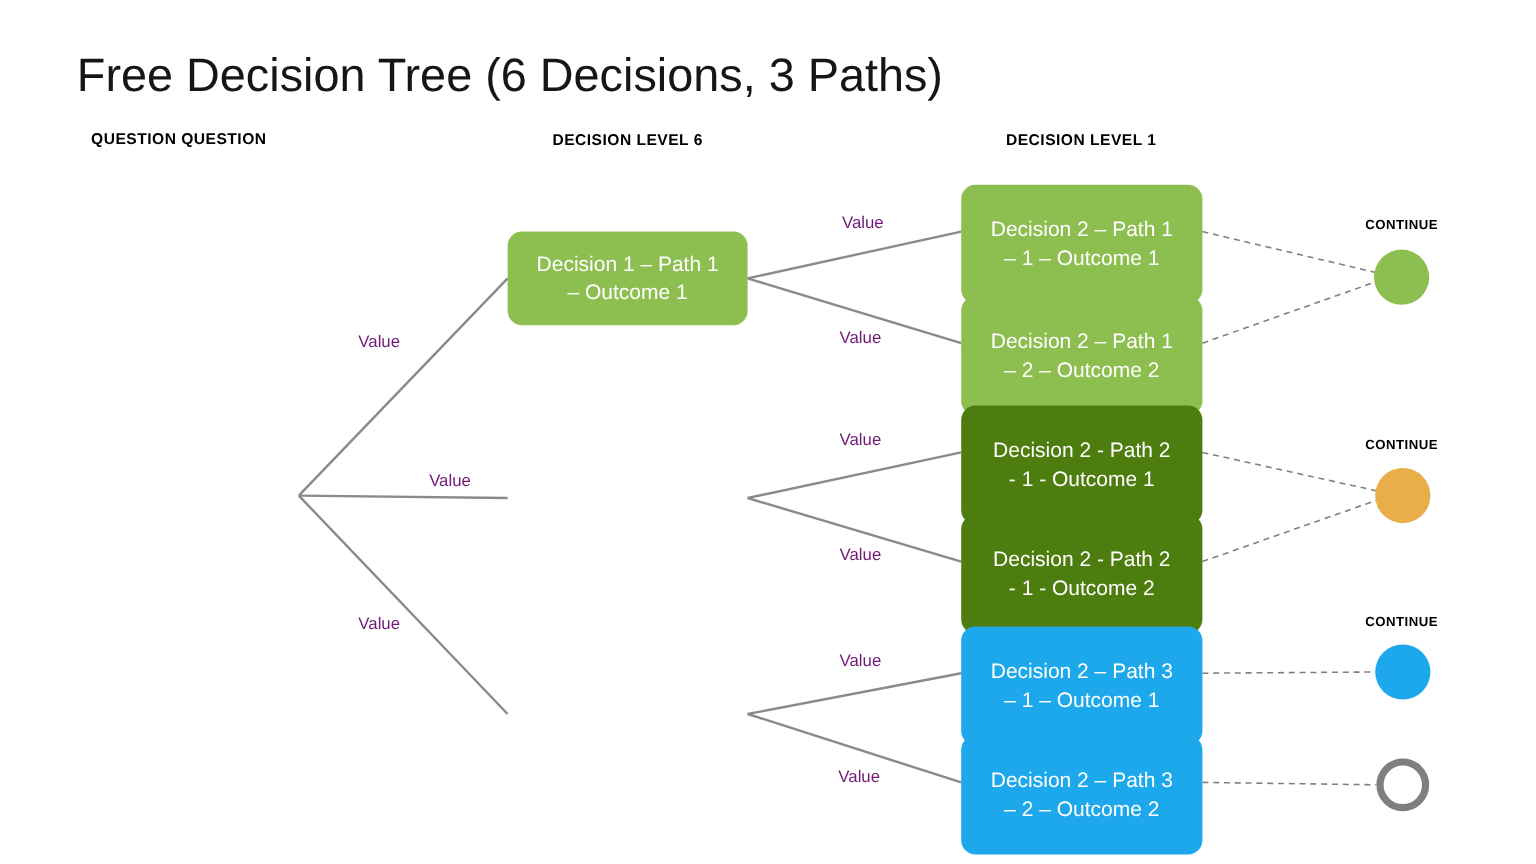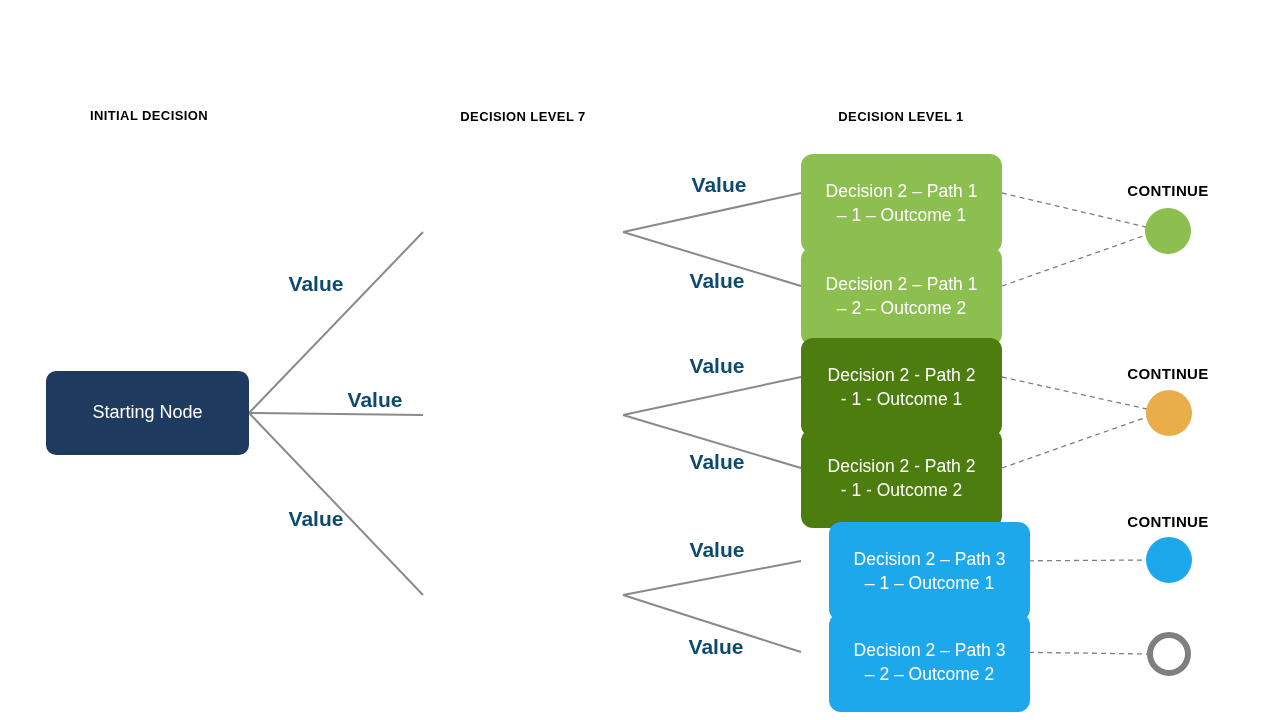--- a/index.html
+++ b/index.html
@@ -51,44 +51,44 @@
     font-size: 17.5px;
   }
   .n-start { left: 46px; top: 371px; width: 203px; height: 84px; background: #1f3a5f; font-size: 18px; border-radius: 10px; }
   .n-l1 { left: 423px; width: 200px; height: 78px; }
   .n-l2 { left: 801px; width: 201px; height: 99px; }
   .t193 { top: 193px; } .t376 { top: 376px; } .t556 { top: 556px; }
   .t154 { top: 154px; } .t247 { top: 247px; } .t338 { top: 338px; }
   .t429 { top: 429px; } .t522 { top: 522px; } .t613 { top: 613px; }
   .green  { background: #8dbe50; }
   .orange { background: #4d7c0f; }
-  .blue   { background: #1ea8ec; margin-left: 28px; }
+  .blue   { background: #1ea8ec; }
 
   .value-label {
     position: absolute;
     transform: translate(-50%, -50%);
-    font-size: 21px;
-    font-weight: 700;
-    color: #0c4a6e;
+    font-size: 14px;
+    font-weight: 400;
+    color: #701a75;
     white-space: nowrap;
   }
   .v1 { left: 316px; top: 284px; }
   .v2 { left: 375px; top: 400px; }
   .v3 { left: 316px; top: 519px; }
   .v4 { left: 719px; top: 185px; }
   .v5 { left: 717px; top: 281px; }
   .v6 { left: 717px; top: 366px; }
   .v7 { left: 717px; top: 462px; }
   .v8 { left: 717px; top: 550px; }
   .v9 { left: 716px; top: 647px; }
 
   .terminal-label {
     position: absolute;
     transform: translateX(-50%);
-    font-size: 15px;
+    font-size: 11px;
     font-weight: 700;
     letter-spacing: 0.4px;
     color: #000000;
     white-space: nowrap;
   }
   .tl1 { left: 1168px; top: 182px; }
   .tl2 { left: 1168px; top: 365px; }
   .tl3 { left: 1168px; top: 513px; }
   .tl4 { left: 1168px; top: 606px; margin-top: 42px; }
 
@@ -102,45 +102,47 @@
   .d1 { left: 1168px; top: 231px; background: #8dbe50; }
   .d2 { left: 1169px; top: 413px; background: #e9ad4a; }
   .d3 { left: 1169px; top: 560px; background: #1ea8ec; }
   .d-end { left: 1169px; top: 654px; width: 44px; height: 44px; background: #ffffff; border: 6px solid #7f7f7f; }
 </style>
 </head>
 <body>
 
 <div class="slide">
 
+  <h1 class="title">Free Decision Tree (6 Decisions, 3 Paths)</h1>
 
-  <div class="col-header ch-initial">INITIAL DECISION</div>
-  <div class="col-header ch-level1">DECISION LEVEL 7</div>
+  <div class="col-header ch-initial">QUESTION QUESTION</div>
+  <div class="col-header ch-level1">DECISION LEVEL 6</div>
   <div class="col-header ch-level2">DECISION LEVEL 1</div>
 
   <svg class="connectors" viewBox="0 0 1280 720" xmlns="http://www.w3.org/2000/svg">
     <line class="solid-line" x1="249" y1="413" x2="423" y2="232"></line>
     <line class="solid-line" x1="249" y1="413" x2="423" y2="415"></line>
     <line class="solid-line" x1="249" y1="413" x2="423" y2="595"></line>
     <line class="solid-line" x1="623" y1="232" x2="801" y2="193"></line>
     <line class="solid-line" x1="623" y1="232" x2="801" y2="286"></line>
     <line class="solid-line" x1="623" y1="415" x2="801" y2="377"></line>
     <line class="solid-line" x1="623" y1="415" x2="801" y2="468"></line>
     <line class="solid-line" x1="623" y1="595" x2="801" y2="561"></line>
     <line class="solid-line" x1="623" y1="595" x2="801" y2="652"></line>
     <line class="dashed-line" x1="1002" y1="193" x2="1146" y2="227"></line>
     <line class="dashed-line" x1="1002" y1="286" x2="1146" y2="235"></line>
     <line class="dashed-line" x1="1002" y1="377" x2="1147" y2="409"></line>
     <line class="dashed-line" x1="1002" y1="468" x2="1147" y2="417"></line>
     <line class="dashed-line" x1="1002" y1="561" x2="1146" y2="560"></line>
     <line class="dashed-line" x1="1002" y1="652" x2="1147" y2="654"></line>
   </svg>
 
-  <div class="node n-start">Starting Node</div>
 
+  <div class="node n-l1 t193 green">Decision 1 – Path 1
+– Outcome 1</div>
 
   <div class="node n-l2 t154 green">Decision 2 – Path 1
 – 1 – Outcome 1</div>
   <div class="node n-l2 t247 green">Decision 2 – Path 1
 – 2 – Outcome 2</div>
   <div class="node n-l2 t338 orange">Decision 2 - Path 2
 - 1 - Outcome 1</div>
   <div class="node n-l2 t429 orange">Decision 2 - Path 2
 - 1 - Outcome 2</div>
   <div class="node n-l2 t522 blue">Decision 2 – Path 3

